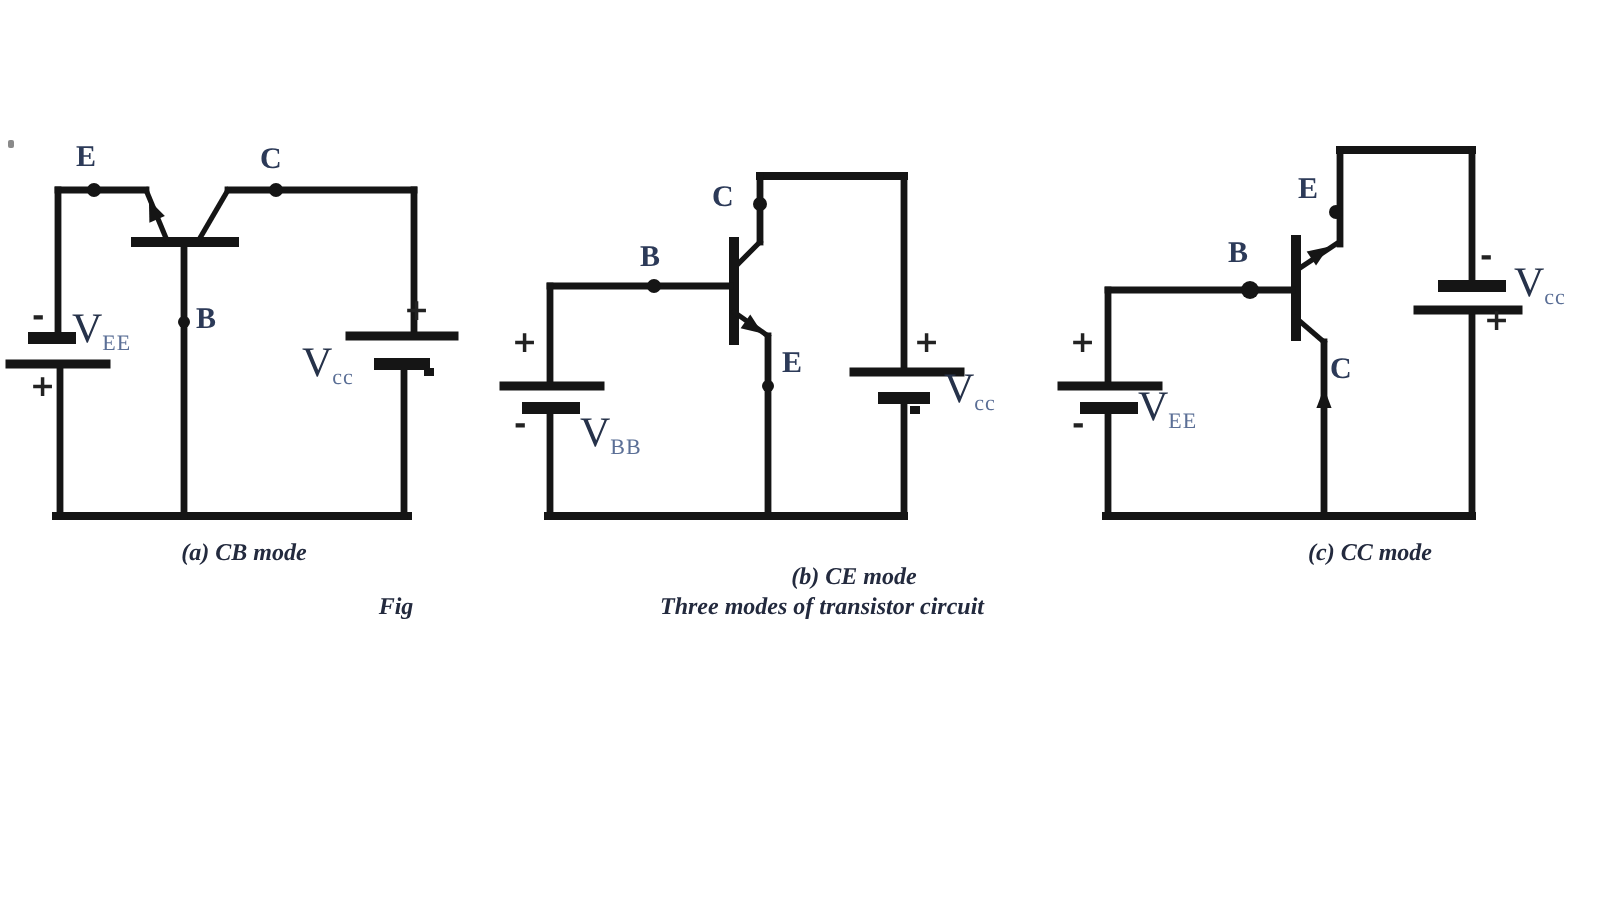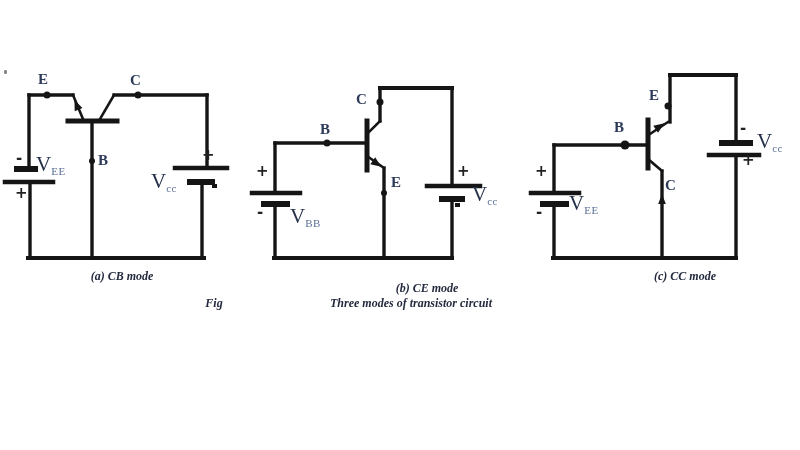--- a/index.html
+++ b/index.html
@@ -138,16 +138,16 @@
   <div class="t-label" style="left:614px;top:120px;">B</div>
   <div class="t-label" style="left:665px;top:178px;">C</div>
   <div class="sign" style="left:535px;top:164px;">+</div>
   <div class="sign" style="left:536px;top:205px;">-</div>
   <div class="v-label" style="left:569px;top:193px;"><span>V</span><sub>EE</sub></div>
   <div class="sign" style="left:740px;top:121px;">-</div>
   <div class="sign" style="left:742px;top:153px;">+</div>
   <div class="v-label" style="left:757px;top:131px;"><span>V</span><sub>cc</sub></div>
   <div class="caption" style="left:685px;top:270px;">(c) CC mode</div>
 
-  <div class="caption" style="left:198px;top:297px;margin-left:16px;">Fig</div>
+  <div class="caption" style="left:198px;top:297px;">Fig</div>
   <div class="caption" style="left:411px;top:297px;">Three modes of transistor circuit</div>
 
 </div>
 
 </body></html>

